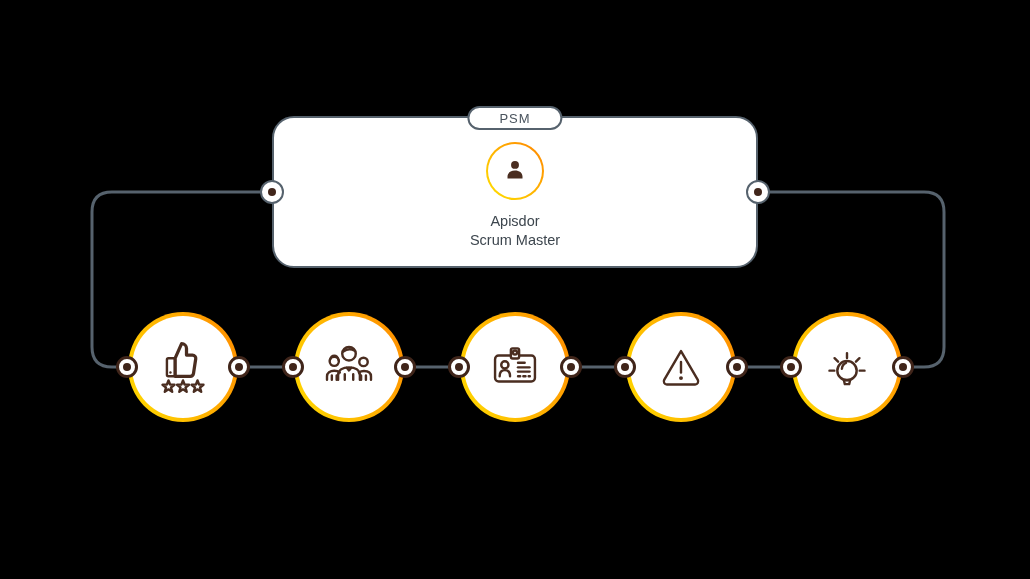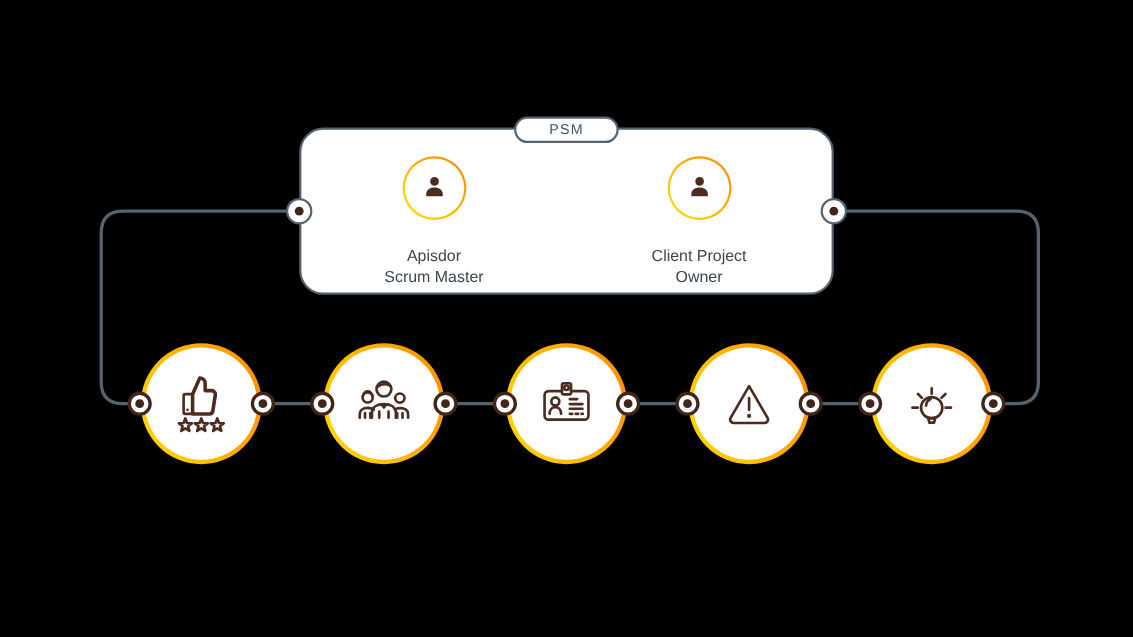--- a/index.html
+++ b/index.html
@@ -16,21 +16,21 @@
 
   
   .psm-box{position:absolute;left:272px;top:116px;width:486px;height:152px;
     background:var(--surface);border:2px solid var(--slate);border-radius:22px;z-index:2}
   .psm-badge{position:absolute;left:50%;top:-12px;transform:translateX(-50%);
     background:var(--surface);border:2px solid var(--slate);border-radius:12px;
     padding:1px 30px;z-index:4;white-space:nowrap}
   .psm-badge span{font-size:13px;line-height:17px;letter-spacing:1px;color:#4a545e}
   .roles{display:flex;height:100%}
   .role{flex:1;display:flex;flex-direction:column;align-items:center;padding-top:24px}
-  .role-label{margin-top:24px;font-size:14.5px;line-height:19px;color:var(--text);
+  .role-label{margin-top:12px;font-size:14.5px;line-height:19px;color:var(--text);
     text-align:center;white-space:pre-line}
 
   
   .ring{border-radius:50%;background:linear-gradient(45deg,var(--accent-start) 15%,var(--accent-end) 85%)}
   .ring-sm{width:58px;height:58px;padding:2px}
   .ring-lg{position:absolute;width:110px;height:110px;padding:4px;z-index:2;
     background:linear-gradient(65deg,var(--accent-start) 10%,var(--accent-end) 90%)}
   .ring-inner{width:100%;height:100%;border-radius:50%;background:var(--surface);
     display:flex;align-items:center;justify-content:center}
 
@@ -73,32 +73,20 @@
               <circle class="fl" cx="16" cy="9.5" r="4.2"></circle>
               <path class="fl" d="M16 15.5c4.6 0 8 2.5 8 6.3V24H8v-2.2c0-3.8 3.4-6.3 8-6.3z"></path>
             </svg>
           </div>
         </div>
         <div class="role-label">Apisdor
 Scrum Master</div>
       </div>
 
 
-      <div class="role">
-        <div class="ring ring-sm">
-          <div class="ring-inner">
-            <svg width="30" height="30" viewBox="0 0 32 32">
-              <circle class="fl" cx="16" cy="9.5" r="4.2"></circle>
-              <path class="fl" d="M16 15.5c4.6 0 8 2.5 8 6.3V24H8v-2.2c0-3.8 3.4-6.3 8-6.3z"></path>
-            </svg>
-          </div>
-        </div>
-        <div class="role-label">Client Project
-Owner</div>
-      </div>
 
     </div>
   </div>
 
   <div class="cdot cdot-slate" style="left:260px;top:180px"></div>
   <div class="cdot cdot-slate" style="left:746px;top:180px"></div>
 
   <div class="ring ring-lg" style="left:128px;top:312px">
     <div class="ring-inner">
       <svg width="58" height="58" viewBox="0 0 48 48">

